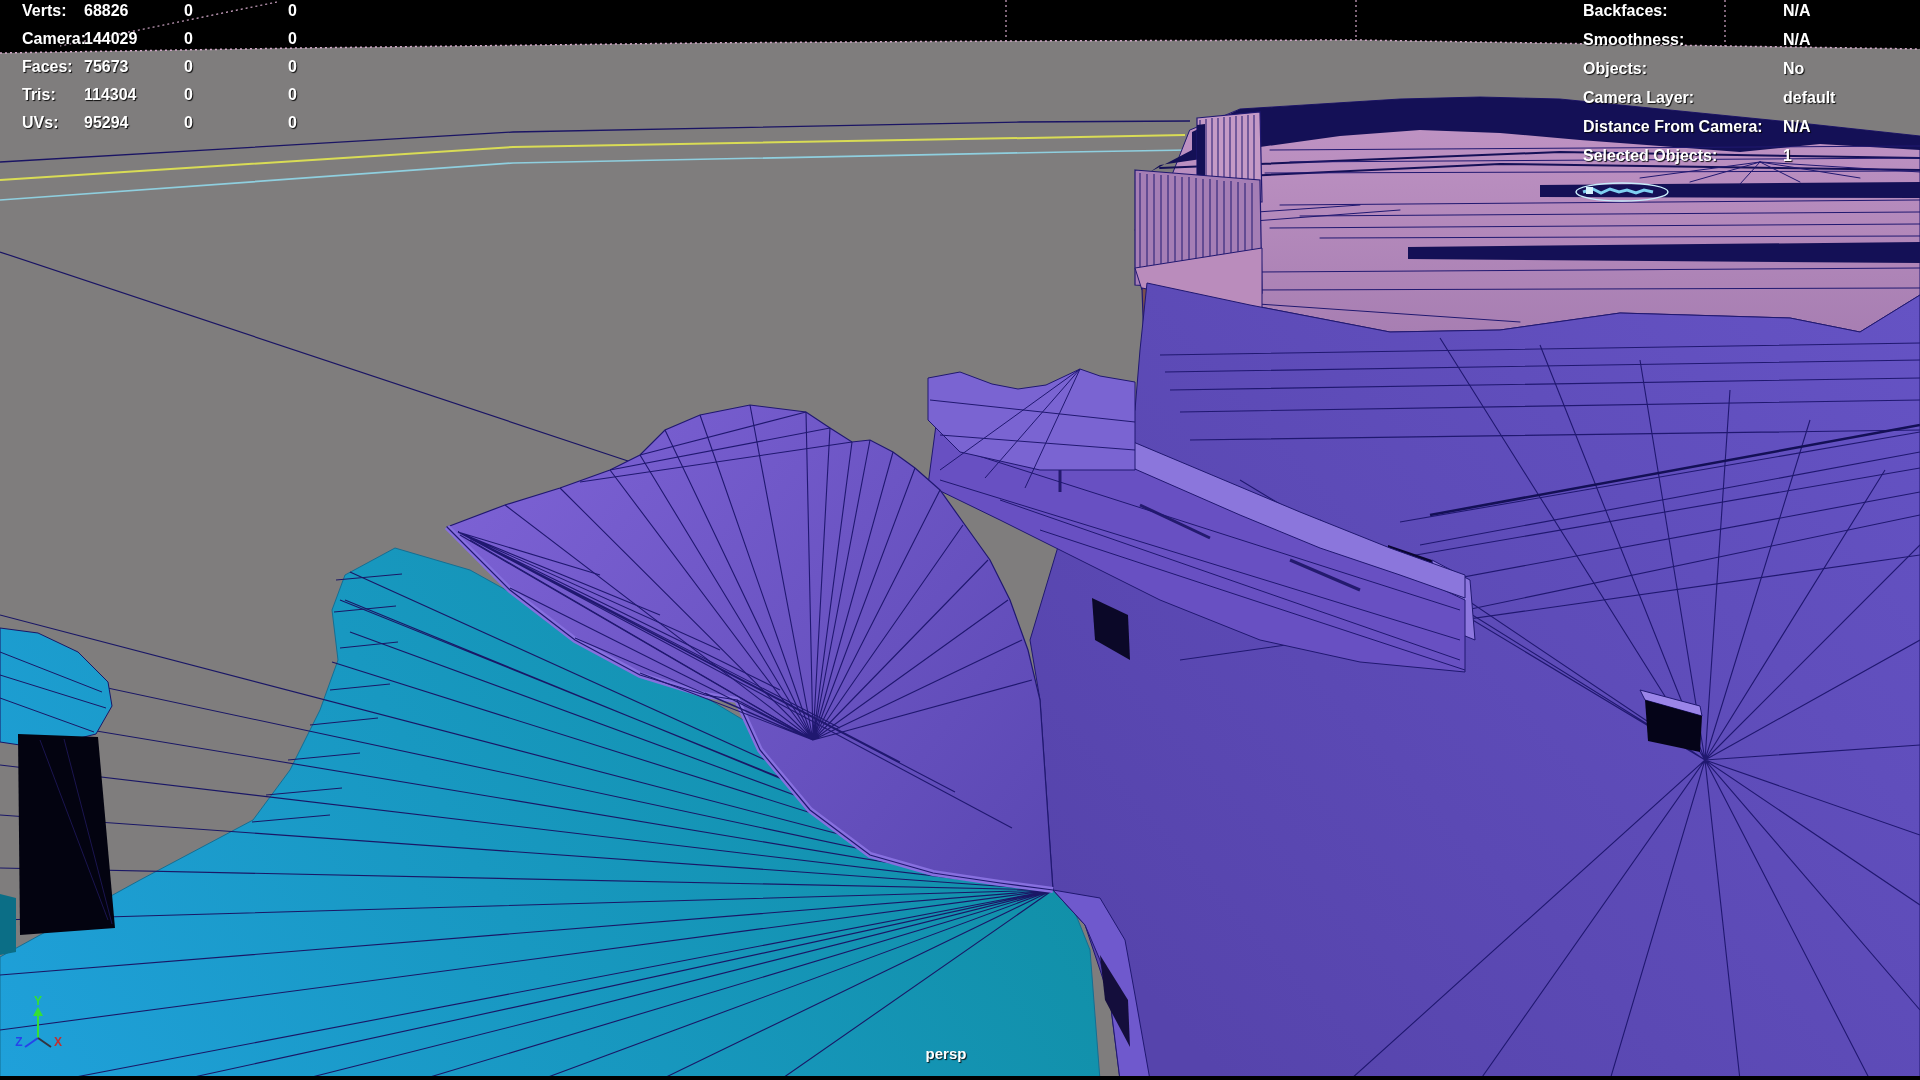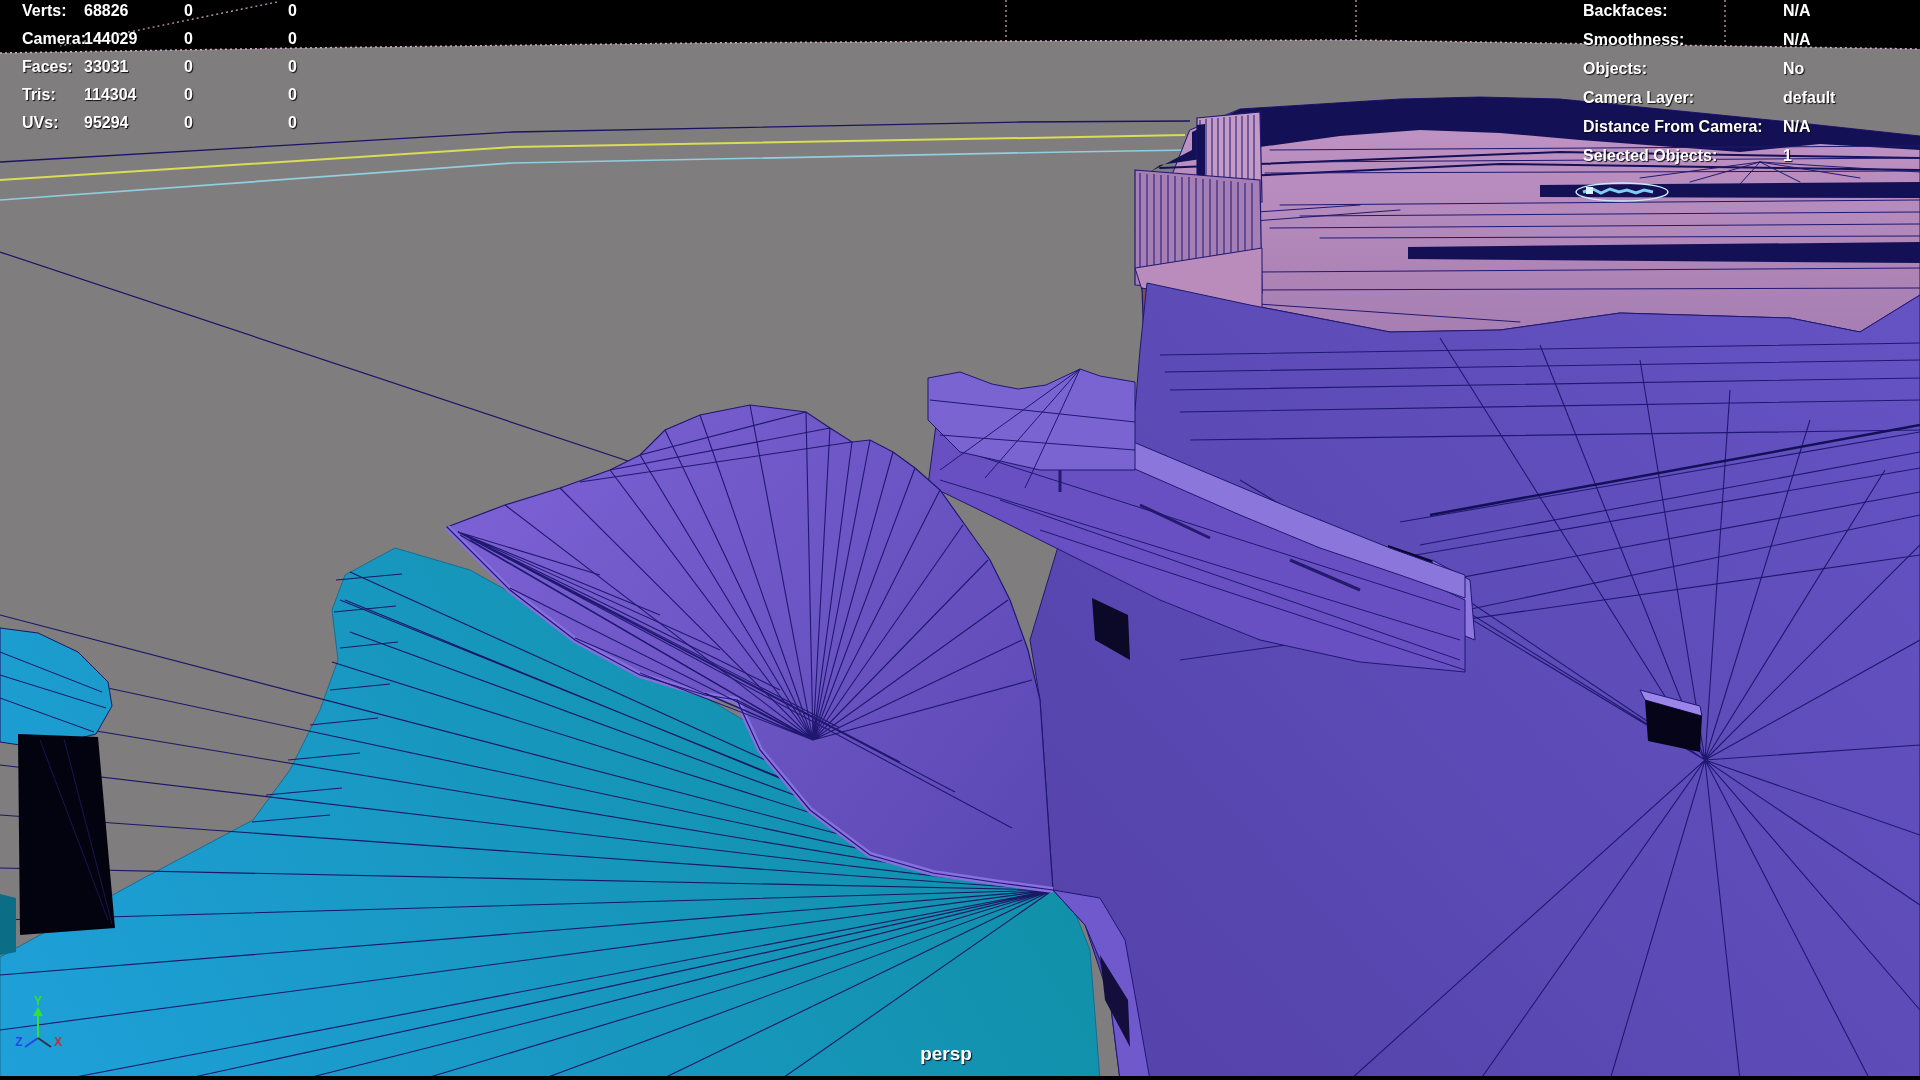--- a/index.html
+++ b/index.html
@@ -5,21 +5,21 @@
   html,body{margin:0;padding:0;background:#1a1a1a}
   .stage{position:relative;width:1920px;height:1080px;overflow:hidden;
          background:var(--background_gray,#7F7D7D);
          font-family:"Liberation Sans",sans-serif}
   .stage svg{position:absolute;left:0;top:0}
   .hud{position:absolute;color:var(--hud_text,#fff);font-weight:bold;font-size:16px;
        line-height:16px;text-shadow:1px 1px 1px rgba(0,0,0,.9);white-space:nowrap;z-index:5}
   .hud-grid-left{left:22px;top:3px;display:grid;grid-template-columns:62px 100px 104px 100px;grid-auto-rows:28px}
   .hud-grid-right{left:1583px;top:3px;display:grid;grid-template-columns:200px 140px;grid-auto-rows:29px}
   .num{}
-  .persp-label{left:870px;top:1046px;width:152px;text-align:center;font-size:19px}
+  .persp-label{left:870px;top:1046px;width:152px;text-align:center;font-size:15px}
 </style>
 </head>
 <body>
 
 <div class="stage">
 
   <svg width="1920" height="1080" viewBox="0 0 1920 1080">
     <defs>
       <linearGradient id="gTeal" gradientUnits="userSpaceOnUse" x1="900" y1="560" x2="0" y2="1080">
         <stop offset="0" stop-color="#1190A8"></stop>
@@ -153,21 +153,21 @@
     <span class="num">68826</span>
     <span class="num">0</span>
     <span class="num">0</span>
 
     <span>Camera:</span>
     <span class="num">144029</span>
     <span class="num">0</span>
     <span class="num">0</span>
 
     <span>Faces:</span>
-    <span class="num">33031</span>
+    <span class="num">75673</span>
     <span class="num">0</span>
     <span class="num">0</span>
 
     <span>Tris:</span>
     <span class="num">114304</span>
     <span class="num">0</span>
     <span class="num">0</span>
 
     <span>UVs:</span>
     <span class="num">95294</span>

